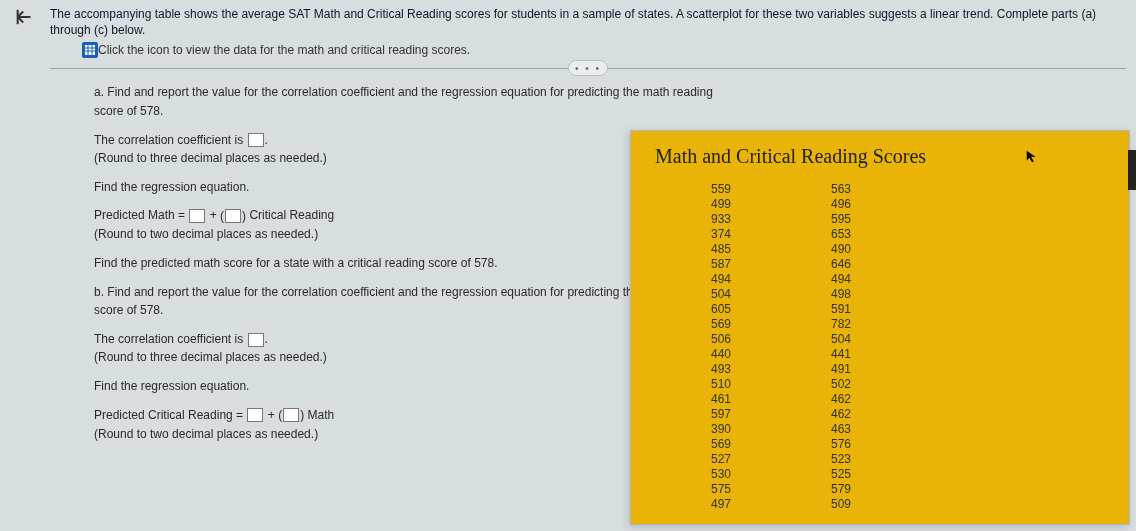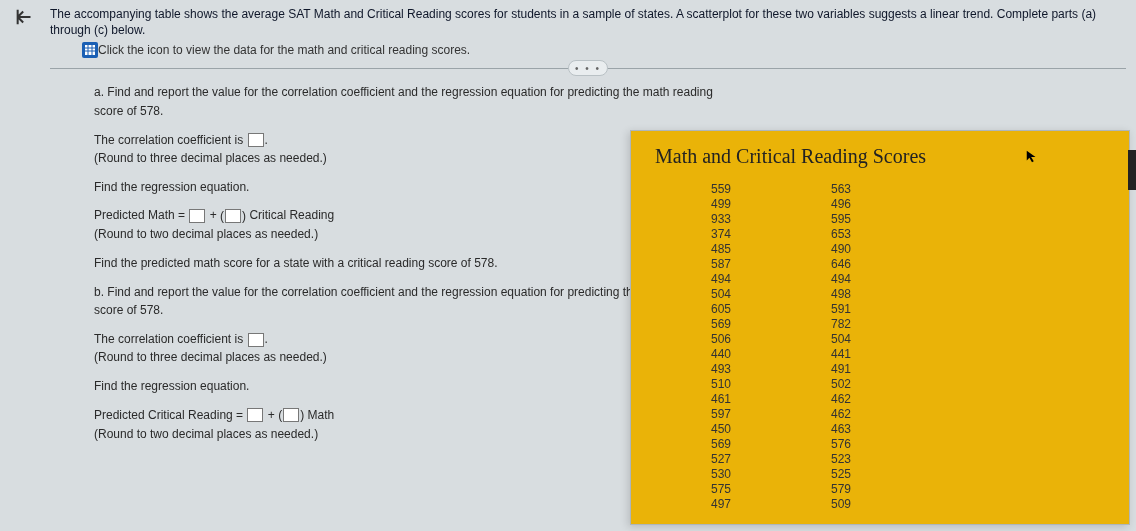--- a/index.html
+++ b/index.html
@@ -252,21 +252,21 @@
             <div>494</div>
             <div>504</div>
             <div>605</div>
             <div>569</div>
             <div>506</div>
             <div>440</div>
             <div>493</div>
             <div>510</div>
             <div>461</div>
             <div>597</div>
-            <div>450</div>
+            <div>390</div>
             <div>569</div>
             <div>527</div>
             <div>530</div>
             <div>575</div>
             <div>497</div>
           </div>
         <div class="col" id="col-right">
             <div>563</div>
             <div>496</div>
             <div>595</div>

